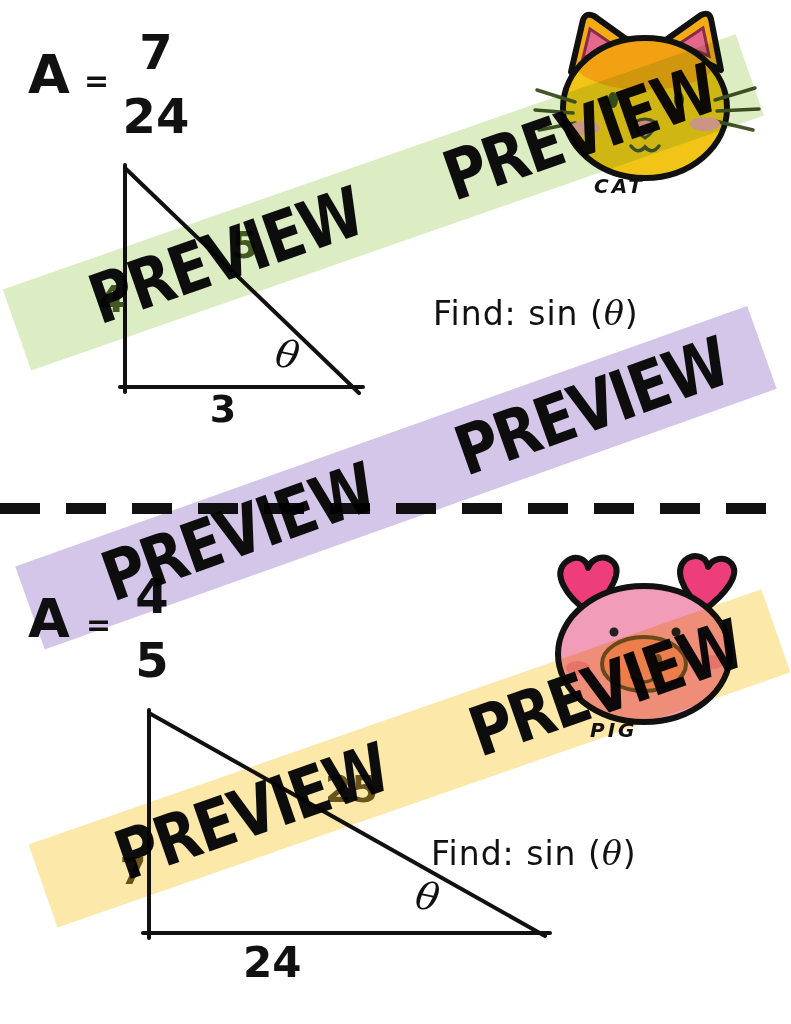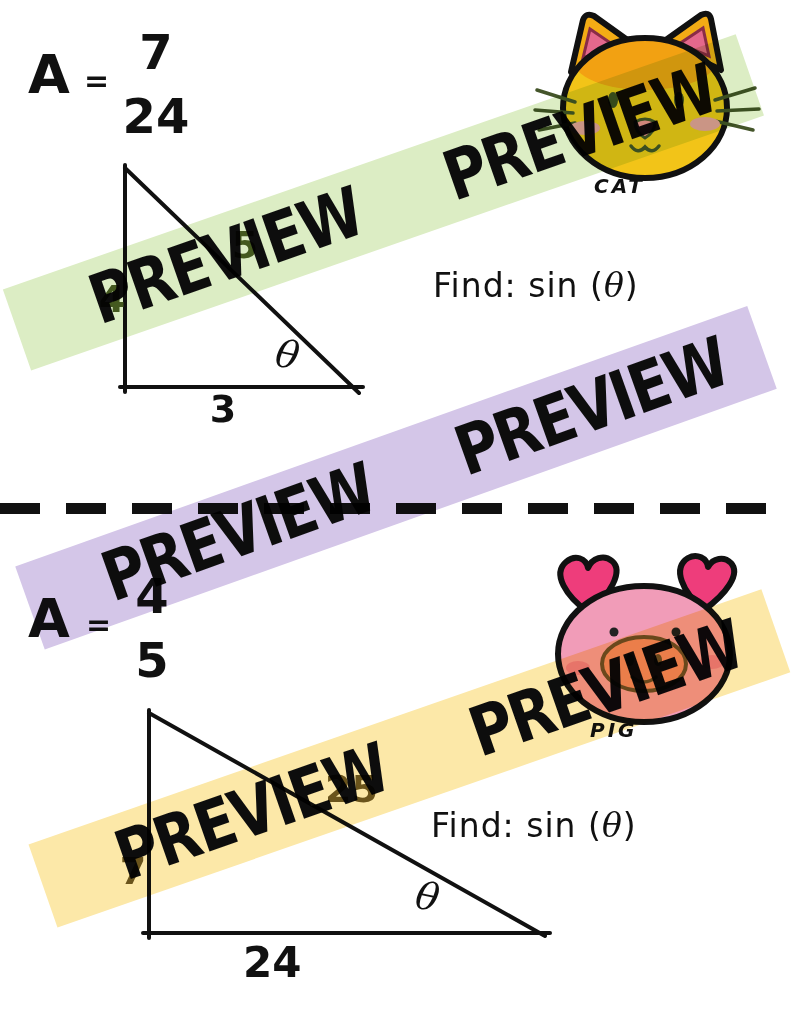--- a/index.html
+++ b/index.html
@@ -10,21 +10,21 @@
   .abs { position:absolute; }
 
   
   .answer-var { font-weight:bold; font-size:54px; line-height:1; }
   .answer-eq  { font-weight:bold; font-size:30px; line-height:1; }
   .frac { text-align:center; font-weight:bold; line-height:1; }
   .frac .num, .frac .den { font-size:48px; display:block; }
   .frac .bar { height:6px; background:#111; border-radius:3px; margin:3px 2px; }
 
   
-  .find-text { font-size:33px; letter-spacing:1px; white-space:nowrap; }
+  .find-text { font-size:33px; letter-spacing:1px; white-space:nowrap;margin-top:28px; }
   .theta-italic { font-family:"DejaVu Serif", serif; font-style:italic; }
 
   
   .side-label { font-weight:bold; font-size:38px; line-height:1; text-align:center; }
   .hidden-green  { color:#4f6028; }
   .hidden-yellow { color:#6b5c2a; }
   .angle-theta {
     font-family:"DejaVu Serif", serif; font-style:italic; font-size:38px;
     line-height:1; transform:rotate(12deg);
   }

